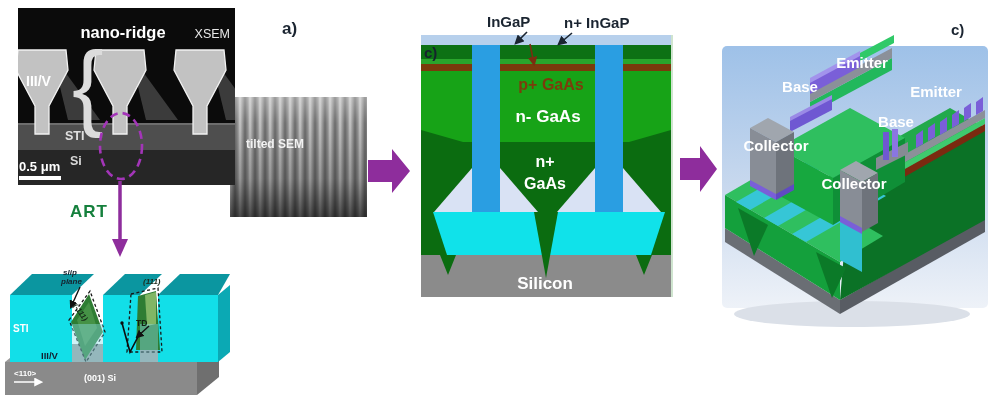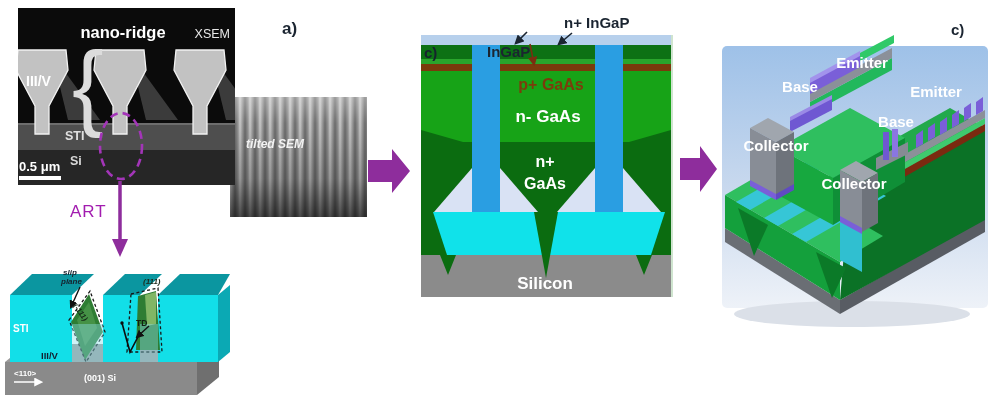--- a/index.html
+++ b/index.html
@@ -2,36 +2,36 @@
 <html><head>
 <meta charset="utf-8">
 <style>
   html,body{margin:0;padding:0;background:#ffffff;}
   .canvas{
     position:relative;width:1000px;height:405px;background:#ffffff;overflow:hidden;
     font-family:"Liberation Sans",sans-serif;
   }
   .abs{position:absolute;}
   
-  .tilted-sem{left:230px;top:97px;width:137px;height:116px;background:#0a0a0a;z-index:1;font-style:italic;}
+  .tilted-sem{left:230px;top:97px;width:137px;height:116px;background:#0a0a0a;z-index:1;}
   .tilted-sem .stripes{
     position:absolute;left:0;right:0;top:0;height:120px;
     background:
       linear-gradient(180deg, rgba(255,255,255,.32) 0%, rgba(120,120,120,0) 22%, rgba(0,0,0,.22) 68%, rgba(0,0,0,.62) 100%),
       repeating-linear-gradient(90deg,#c9c9c9 0px,#a0a0a0 2px,#6a6a6a 5px,#949494 8px,#c9c9c9 10px);
   }
   .tilted-sem .sem-caption{position:absolute;left:16px;top:40px;color:#f2f2f2;font-size:12px;font-weight:bold;}
   .tilted-sem .sem-scale-text{position:absolute;left:88px;top:120px;color:#fff;font-size:13px;font-weight:bold;}
   .tilted-sem .sem-scale-bar{position:absolute;left:88px;top:140px;width:40px;height:4px;background:#fff;}
   
   .xsem-panel{left:18px;top:8px;width:217px;height:177px;z-index:2;text-align:center;}
   
   .panel-letter{color:#1b2531;font-weight:bold;font-size:17px;z-index:4;}
   .top-layer-label{color:#1b2531;font-weight:bold;font-size:15px;z-index:4;}
-  .art-label{left:70px;top:202px;color:#a21caf;font-weight:normal;font-size:17px;letter-spacing:1px;z-index:4;}
+  .art-label{left:70px;top:202px;color:#15803d;font-weight:bold;font-size:17px;letter-spacing:1px;z-index:4;}
   .imec{left:2px;top:372px;color:#0d0d0d;font-weight:bold;font-size:21px;letter-spacing:.5px;z-index:5;margin-top:44px;}
   
   svg text{font-family:"Liberation Sans",sans-serif;}
 </style>
 </head>
 <body>
 
 <div class="canvas">
 
   <svg width="0" height="0" style="position:absolute" aria-hidden="true">
@@ -183,21 +183,21 @@
 
       <text x="3" y="23" font-size="15" font-weight="bold" fill="#16222e">c)</text>
       <text x="130" y="55" text-anchor="middle" font-size="16" font-weight="bold" fill="#7c3c0c">p+ GaAs</text>
       <text x="127" y="87" text-anchor="middle" font-size="17" font-weight="bold" fill="#ffffff">n- GaAs</text>
       <text x="124" y="132" text-anchor="middle" font-size="16" font-weight="bold" fill="#ffffff">n+</text>
       <text x="124" y="154" text-anchor="middle" font-size="16" font-weight="bold" fill="#ffffff">GaAs</text>
       <text x="124" y="254" text-anchor="middle" font-size="17" font-weight="bold" fill="#ffffff">Silicon</text>
     </svg>
   </div>
 
-  <div class="abs top-layer-label" style="left:487px;top:13px;margin-top:30px;">InGaP</div>
+  <div class="abs top-layer-label" style="left:487px;top:13px;">InGaP</div>
   <div class="abs top-layer-label" style="left:564px;top:14px;">n+ InGaP</div>
   <svg class="abs" style="left:505px;top:28px;z-index:4" width="80" height="45" viewBox="0 0 80 45">
     <line x1="22" y1="4" x2="11" y2="15" stroke="#1b2531" stroke-width="1.6" marker-end="url(#ah-navy)"></line>
     <line x1="67" y1="5" x2="54" y2="16" stroke="#1b2531" stroke-width="1.6" marker-end="url(#ah-navy)"></line>
     <line x1="25" y1="16" x2="29" y2="36" stroke="#7a2e10" stroke-width="1.6" marker-end="url(#ah-brown)"></line>
   </svg>
 
   <svg class="abs" style="left:678px;top:144px" width="42" height="50" viewBox="0 0 42 50">
     <polygon points="2,14 22,14 22,2 39,25 22,48 22,36 2,36" fill="#8e2d9c"></polygon>
   </svg>

